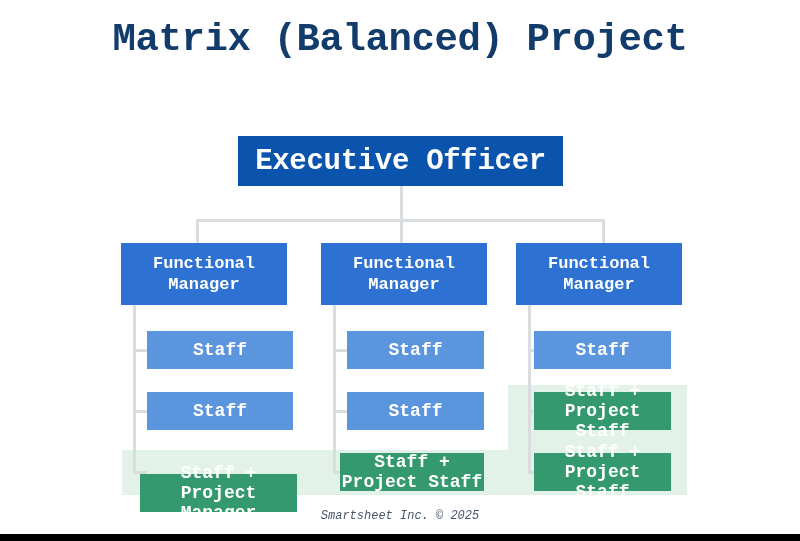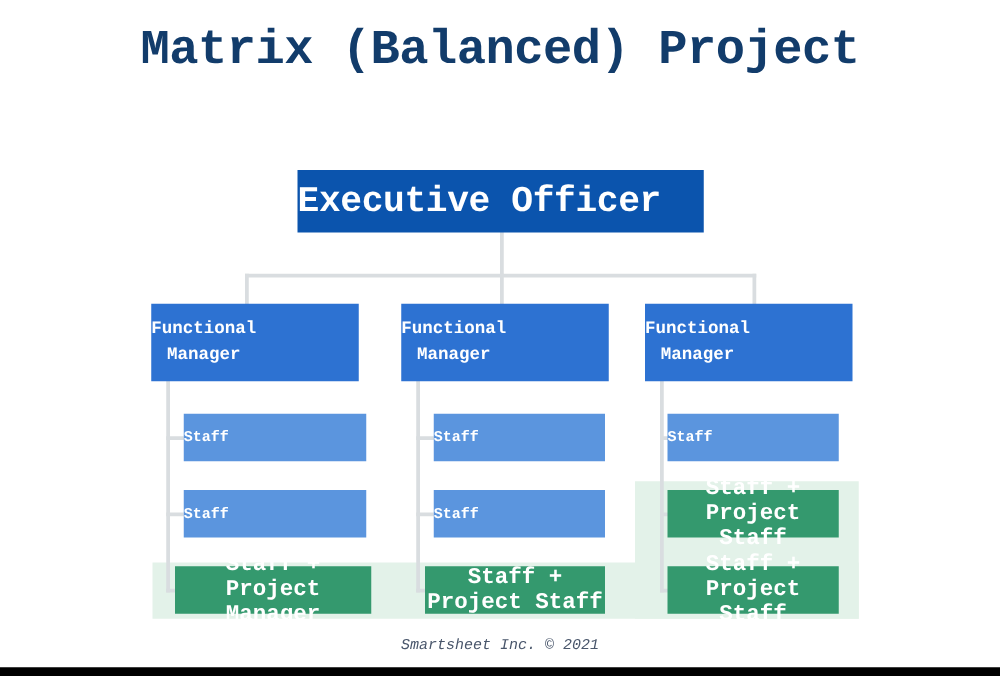--- a/index.html
+++ b/index.html
@@ -45,38 +45,39 @@
     background: #d9dde0;
   }
   .conn.v { width: 3px; }
   .conn.h { height: 3px; }
 
   
   .box {
     position: absolute;
     display: flex;
     align-items: center;
+    justify-content: center;
     text-align: center;
     color: #ffffff;
     font-weight: bold;
     box-sizing: border-box;
   }
   .box-exec {
     background: #0b54ad;
     font-size: 29px;
     letter-spacing: -0.3px;
   }
   .box-fm {
     background: #2d72d2;
-    font-size: 14px;
+    font-size: 17px;
     line-height: 21px;
   }
   .box-staff {
     background: #5b95de;
-    font-size: 12px;
+    font-size: 18px;
   }
   .box-green {
     background: #34996e;
     font-size: 18px;
   }
 
   
   #footer {
     position: absolute;
     left: 0;
@@ -145,21 +146,21 @@
       <div>Manager</div>
     </div>
   </div>
 
   <div class="box box-staff" style="left:147px; top:331px; width:146px; height:38px;">
     <span>Staff</span>
   </div>
   <div class="box box-staff" style="left:147px; top:392px; width:146px; height:38px;">
     <span>Staff</span>
   </div>
-  <div class="box box-green" style="left:140px; top:453px; width:157px; height:38px;">
+  <div class="box box-green" style="left:140px; top:474px; width:157px; height:38px;">
     <span>Staff + Project Manager</span>
   </div>
 
   <div class="box box-staff" style="left:347px; top:331px; width:137px; height:38px;">
     <span>Staff</span>
   </div>
   <div class="box box-staff" style="left:347px; top:392px; width:137px; height:38px;">
     <span>Staff</span>
   </div>
   <div class="box box-green" style="left:340px; top:453px; width:144px; height:38px;">
@@ -169,15 +170,15 @@
   <div class="box box-staff" style="left:534px; top:331px; width:137px; height:38px;">
     <span>Staff</span>
   </div>
   <div class="box box-green" style="left:534px; top:392px; width:137px; height:38px;">
     <span>Staff + Project Staff</span>
   </div>
   <div class="box box-green" style="left:534px; top:453px; width:137px; height:38px;">
     <span>Staff + Project Staff</span>
   </div>
 
-  <div id="footer">Smartsheet Inc. © 2021</div>
+  <div id="footer">Smartsheet Inc. © 2025</div>
 
 </div>
 
 </body></html>

